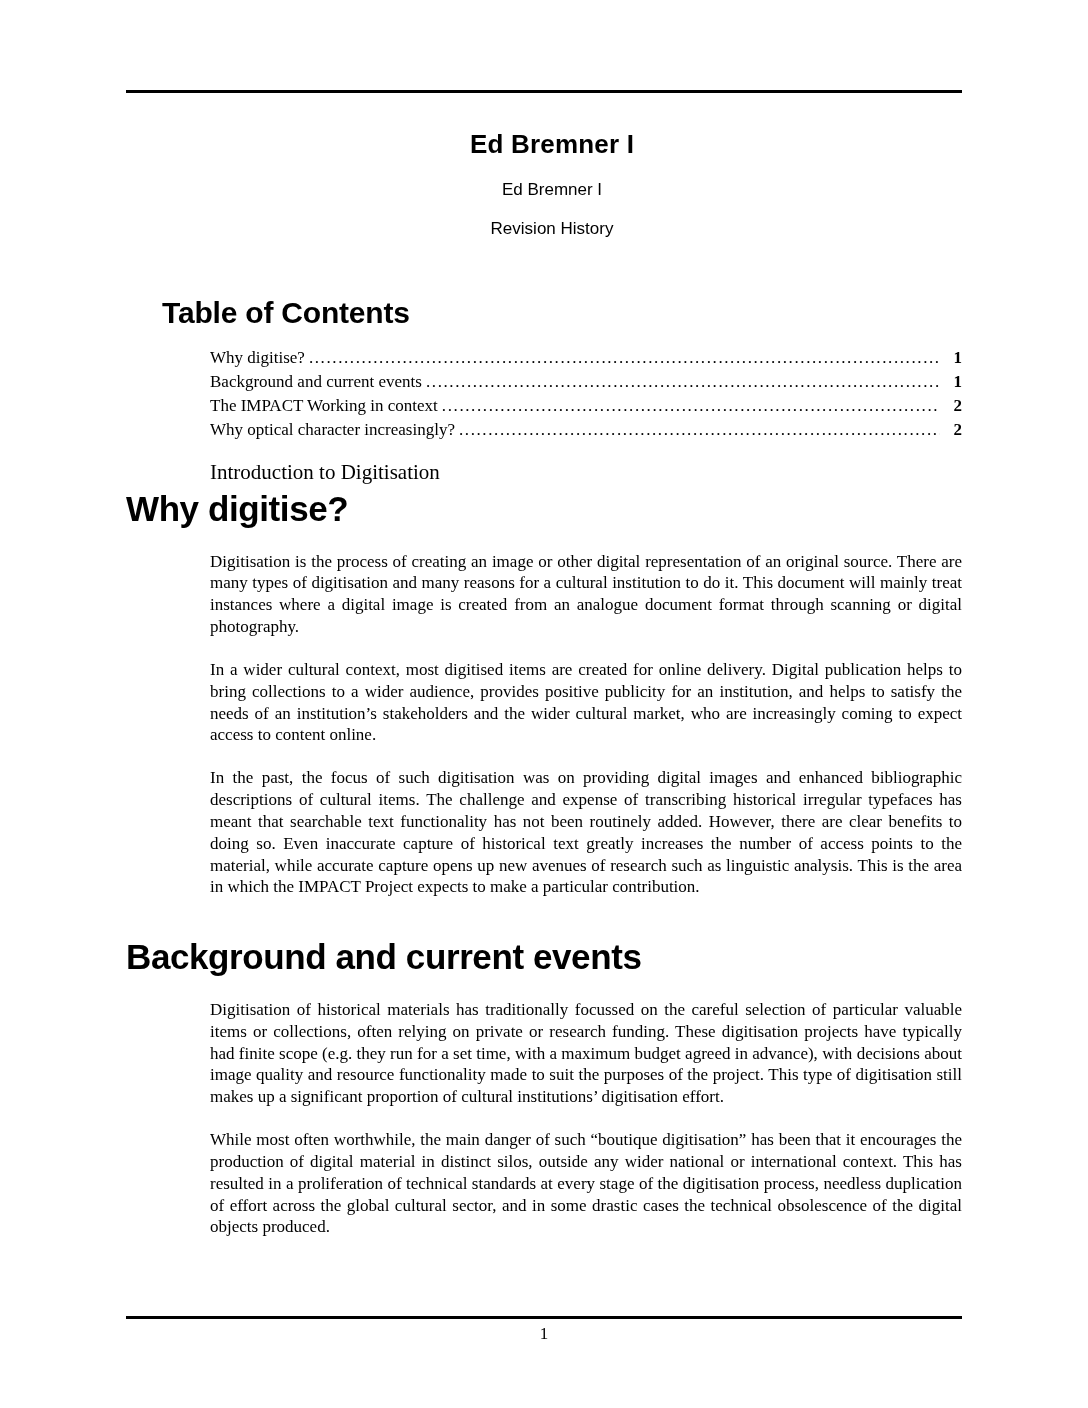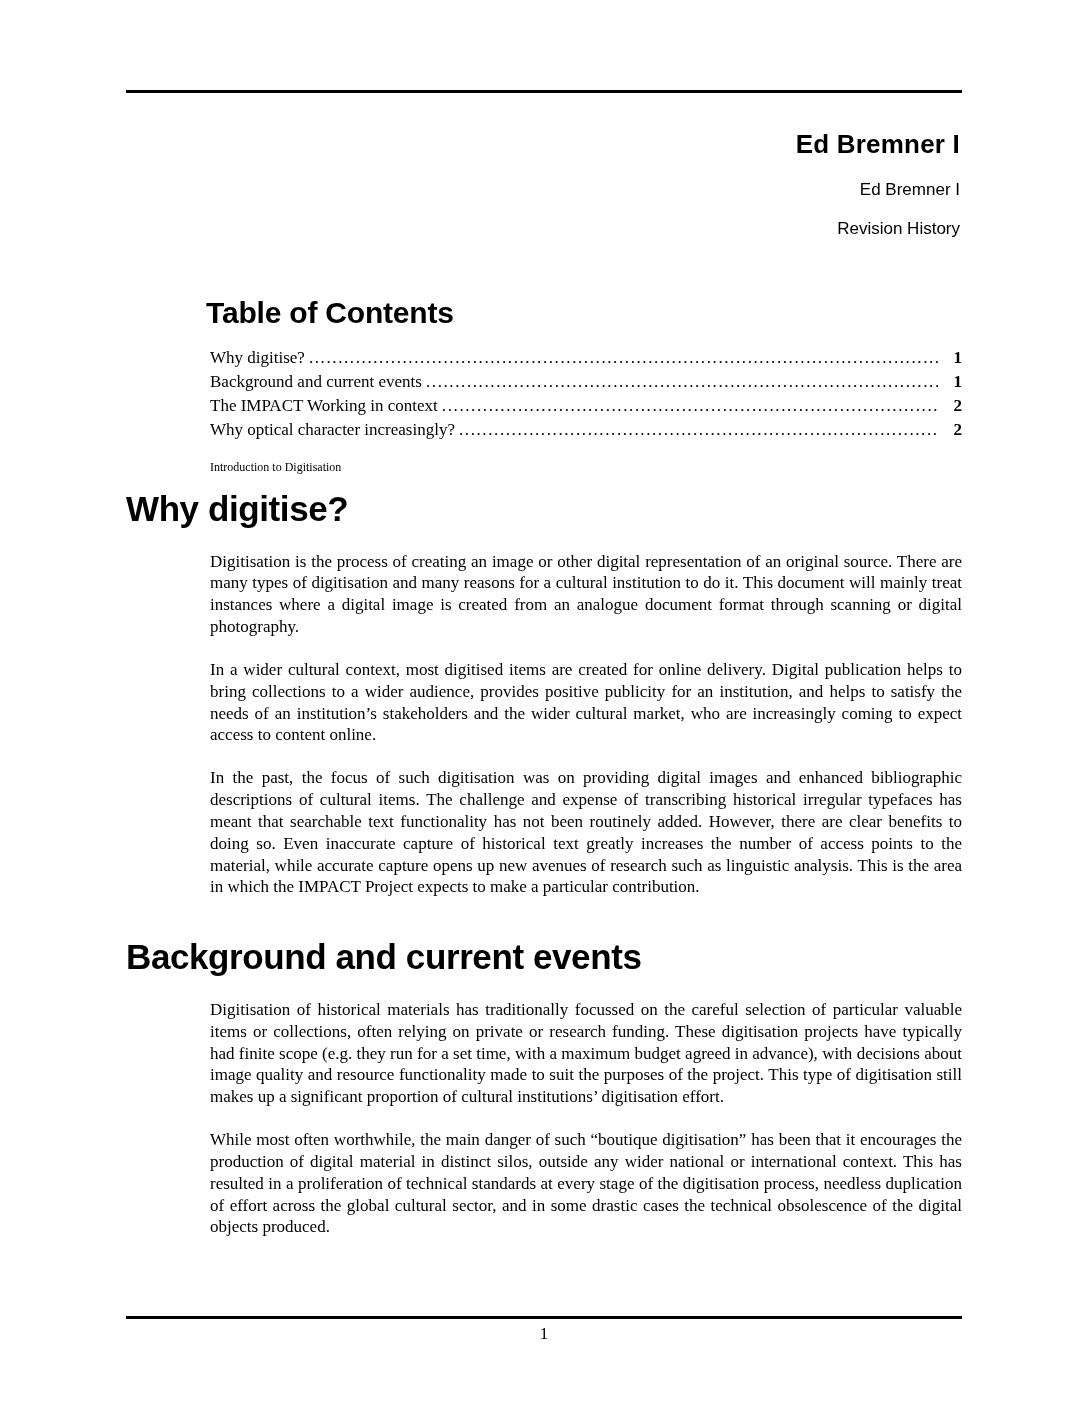--- a/index.html
+++ b/index.html
@@ -29,25 +29,25 @@
     width: 836px;
     height: 3px;
     background: #000000;
   }
   .rule-top    { top: 90px; }
   .rule-bottom { top: 1316px; }
 
   
   .titleblock {
     position: absolute;
-    left: 124px;
+    left: 134px;
     top: 130px;
     width: 836px;
     font-family: "Liberation Sans", "DejaVu Sans", sans-serif;
-    text-align: right;
+    text-align: center;
   }
   .doc-title {
     font-size: 26px;
     font-weight: bold;
     line-height: 1.15;
     letter-spacing: 0.2px;
   }
   .doc-author {
     font-size: 17px;
     font-weight: normal;
@@ -88,21 +88,21 @@
   .toc {
     position: absolute;
     left: 126px;
     top: 296px;
     width: 836px;
   }
   .toc-heading {
     font-family: "Liberation Sans", "DejaVu Sans", sans-serif;
     font-size: 30px;
     font-weight: bold;
-    margin: 0 0 16px 80px;
+    margin: 0 0 16px 36px;
     letter-spacing: -0.2px;
   }
   .toc-list {
     margin: 0 0 0 84px;
     padding: 0;
     list-style: none;
   }
   .toc-entry {
     display: flex;
     align-items: baseline;
@@ -124,21 +124,21 @@
     font-weight: bold;
     width: 18px;
     text-align: right;
   }
 
   
   .subtitle-line {
     position: absolute;
     left: 210px;
     top: 460px;
-    font-size: 12px;
+    font-size: 21px;
   }
 
   .content {
     position: absolute;
     left: 126px;
     top: 490px;
     width: 836px;
   }
 
   h1.sect-title {

